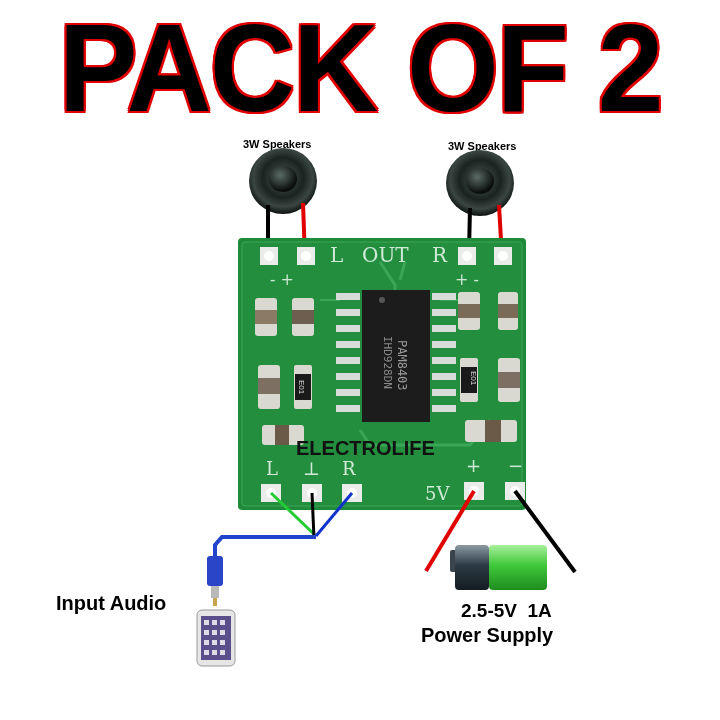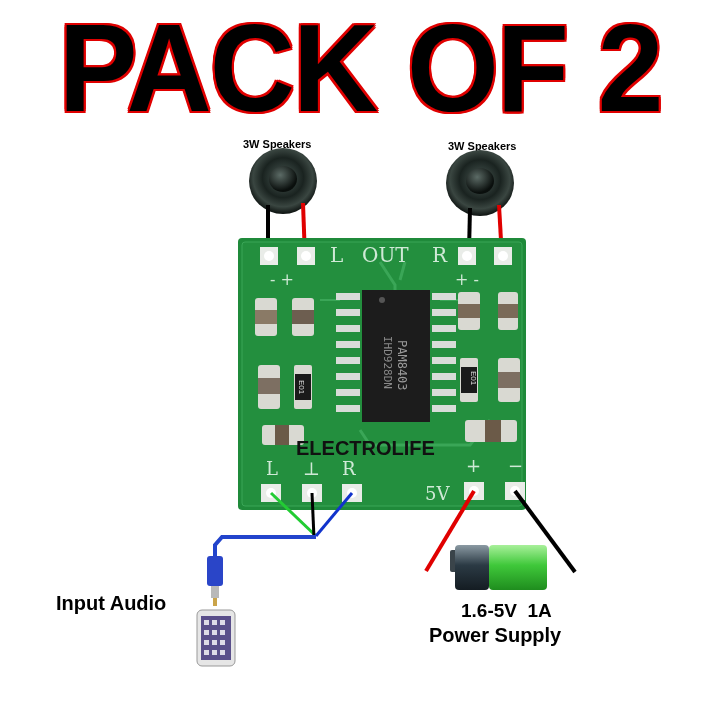--- a/index.html
+++ b/index.html
@@ -185,16 +185,16 @@
   <line x1="515" y1="491" x2="575" y2="572" stroke="#000" stroke-width="4"></line>
 
   <g>
     <rect x="450" y="550" width="10" height="22" rx="2" fill="#3a444a"></rect>
     <rect x="455" y="545" width="34" height="45" rx="4" fill="url(#batD)"></rect>
     <rect x="489" y="545" width="58" height="45" rx="4" fill="url(#batG)"></rect>
   </g>
 </svg>
 
 <div class="lbl big-lbl" style="left:56px;top:592px;">Input Audio</div>
-<div class="lbl big-lbl" style="left:461px;top:600px;font-size:19px;">1.6-5V  1A</div>
-<div class="lbl big-lbl" style="left:421px;top:624px;margin-left:8px;">Power Supply</div>
+<div class="lbl big-lbl" style="left:461px;top:600px;font-size:19px;">2.5-5V  1A</div>
+<div class="lbl big-lbl" style="left:421px;top:624px;">Power Supply</div>
 
 <style>.lbl{white-space:pre;}</style>
 
 </body></html>

